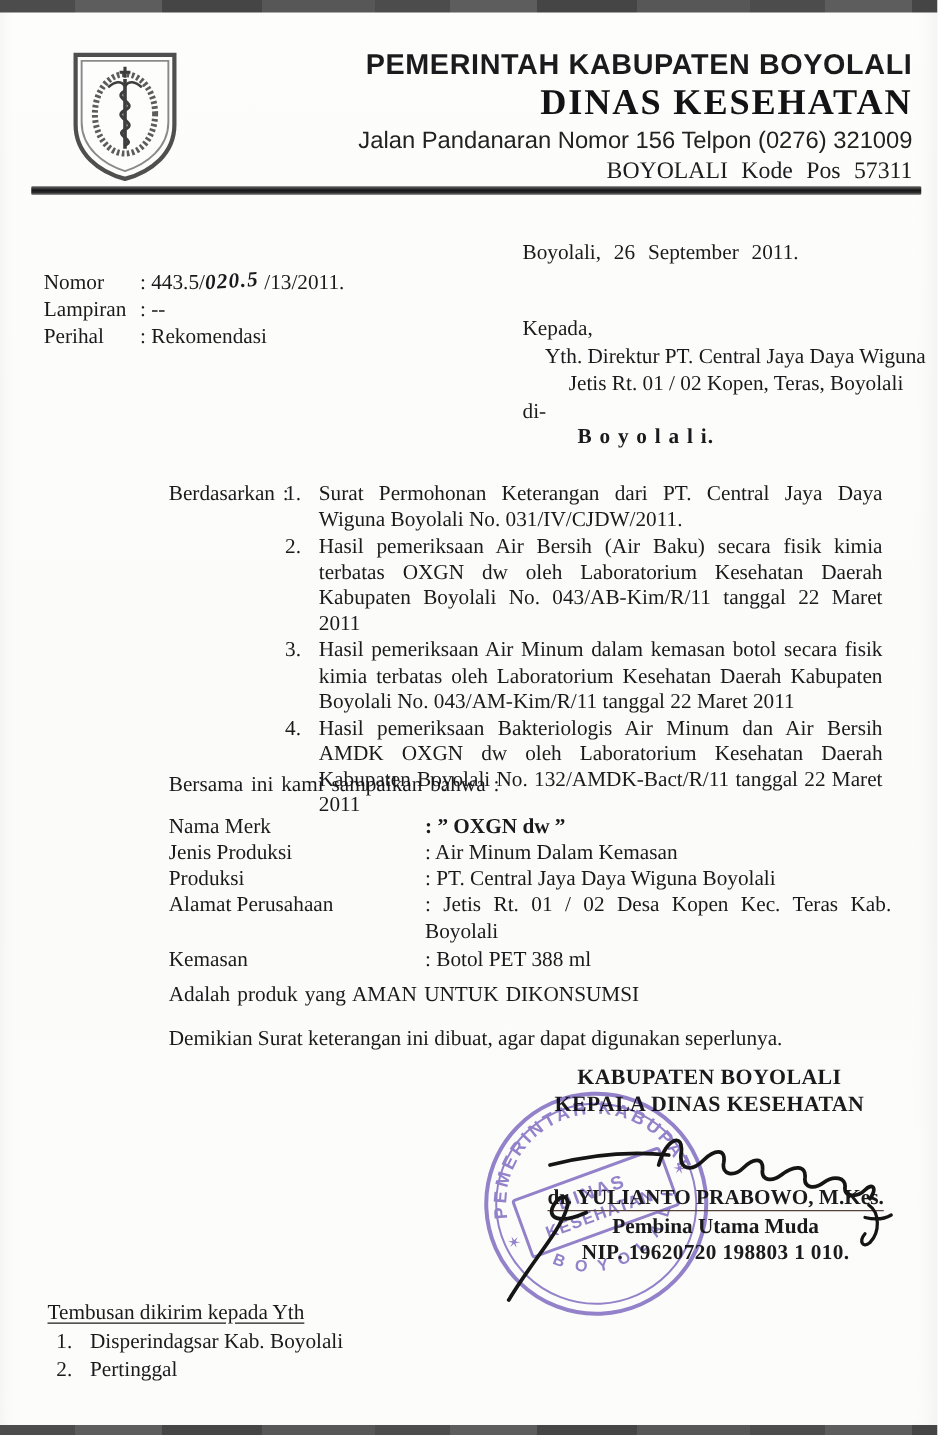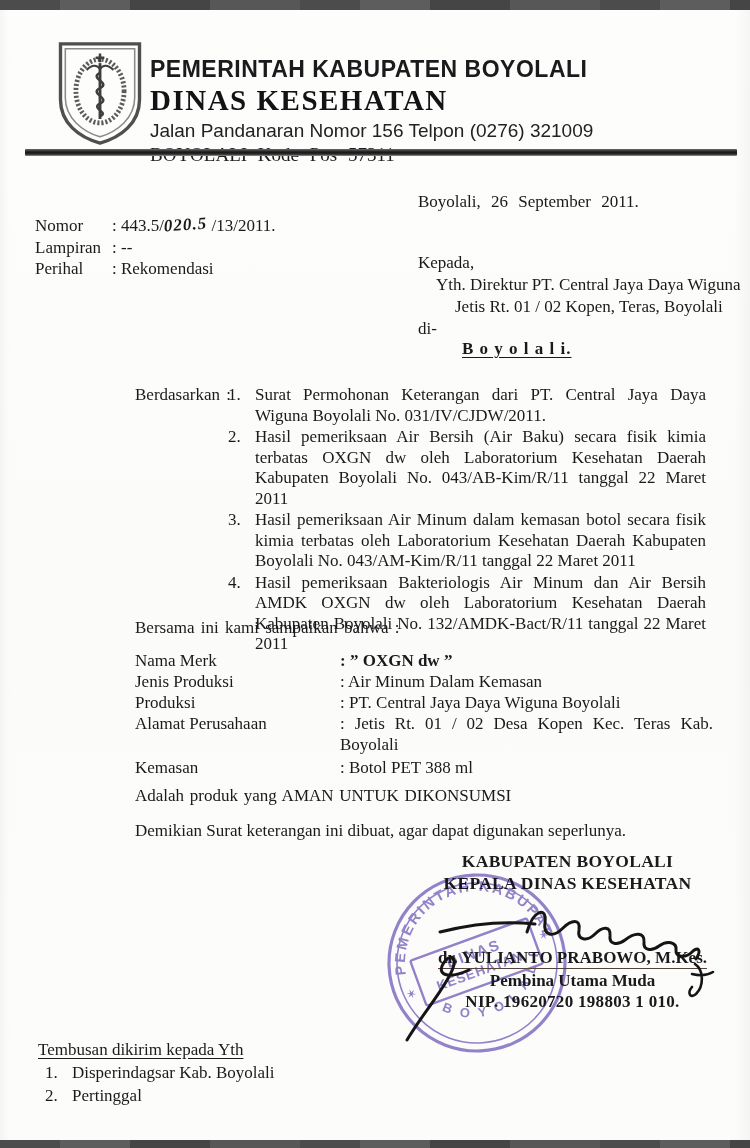--- a/index.html
+++ b/index.html
@@ -7,34 +7,34 @@
        font-family:"Liberation Serif", serif;color:#1a1a1c;}
   .page{position:absolute;inset:0;background:linear-gradient(180deg,#fdfdfc 0%,#fbfbfa 50%,#fcfcfb 100%);
         box-shadow:inset -6px 0 14px rgba(0,0,0,.04), inset 4px 0 10px rgba(0,0,0,.03);}
   .abs{position:absolute;}
   .edge{position:absolute;left:0;right:0;background:
         repeating-linear-gradient(90deg,#4c4c4c 0 60px,#5d5d5d 60px 130px,#454545 130px 210px,#575757 210px 300px);}
   .edge-top{top:0;height:10px;}
   .edge-bottom{bottom:0;height:8px;}
 
   
-  .hdr{position:absolute;left:150px;top:56px;width:580px;text-align:left;}
+  .hdr{position:absolute;left:150px;top:38px;width:580px;text-align:right;}
   .hdr-l1{font-family:"Liberation Sans",sans-serif;font-weight:bold;font-size:23px;letter-spacing:.5px;color:#1b1b1d;}
   .hdr-l2{font-weight:bold;font-size:29px;letter-spacing:1.5px;margin-top:1px;color:#131315;}
   .hdr-l3{font-family:"Liberation Sans",sans-serif;font-size:19px;margin-top:3px;color:#222;}
   .hdr-l4{font-size:19px;margin-top:2px;word-spacing:6px;color:#1d1d1f;}
   .logo{position:absolute;left:48px;top:40px;width:104px;height:106px;}
   .rule{position:absolute;left:25px;top:149px;width:712px;height:7px;
         background:linear-gradient(180deg,#6a6a6a,#161616 45%,#2e2e2e 75%,#9a9a9a);border-radius:1px;}
   .metaRow{position:absolute;left:35px;font-size:17px;}
   .metaVal{position:absolute;left:112px;font-size:17px;}
   .hand{font-style:italic;font-weight:bold;display:inline-block;transform:rotate(-4deg) translateY(-1px);letter-spacing:1px;}
   .dateLine{position:absolute;left:418px;top:192px;font-size:17px;word-spacing:6px;}
   .rc{font-size:17px;}
-  .uline{text-decoration:underline;text-underline-offset:3px;}
+  .uline{text-underline-offset:3px;}
 
   
   .basisLbl{position:absolute;left:135px;top:385px;font-size:17px;word-spacing:2px;}
   .basisList{position:absolute;left:228px;top:385px;width:478px;}
   .bItem{display:flex;margin-bottom:1px;}
   .bNum{width:27px;flex:none;font-size:17px;}
   .bTxt{flex:1;font-size:17px;line-height:20.5px;text-align:justify;}
 
   .para{font-size:17px;}
 

